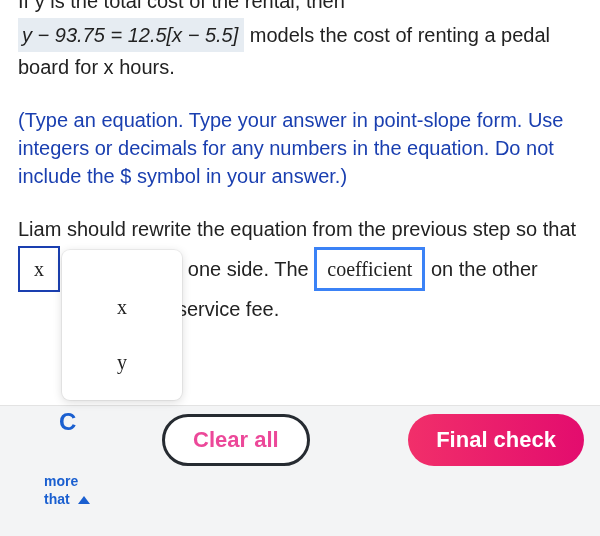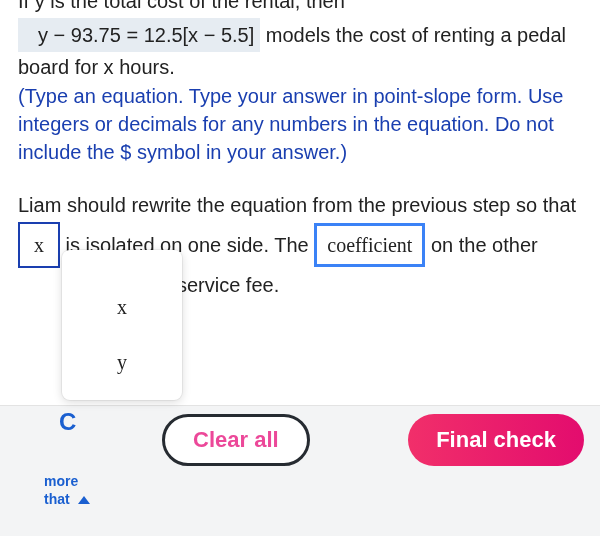--- a/index.html
+++ b/index.html
@@ -19,29 +19,30 @@
   }
   .cutoff-top {
     color: #222;
     font-size: 20px;
     white-space: nowrap;
     margin-top: -14px;
     margin-bottom: 2px;
   }
   .equation-highlight {
     background: #e6ecf2;
-    padding: 2px 6px 2px 20px;
+    padding: 2px 6px 2px 4px;
     display: inline-block;
     font-size: 20px;
+    font-style: italic;
   }
   .instruction {
     color: #1a3fb0;
     font-size: 20px;
     line-height: 1.4;
-    margin-top: 0;
+    margin-top: 24px;
   }
   .para2 {
     margin-top: 22px;
     color: #222;
     font-size: 20px;
     line-height: 1.7;
     position: relative;
   }
   .answer-box {
     display: inline-block;

